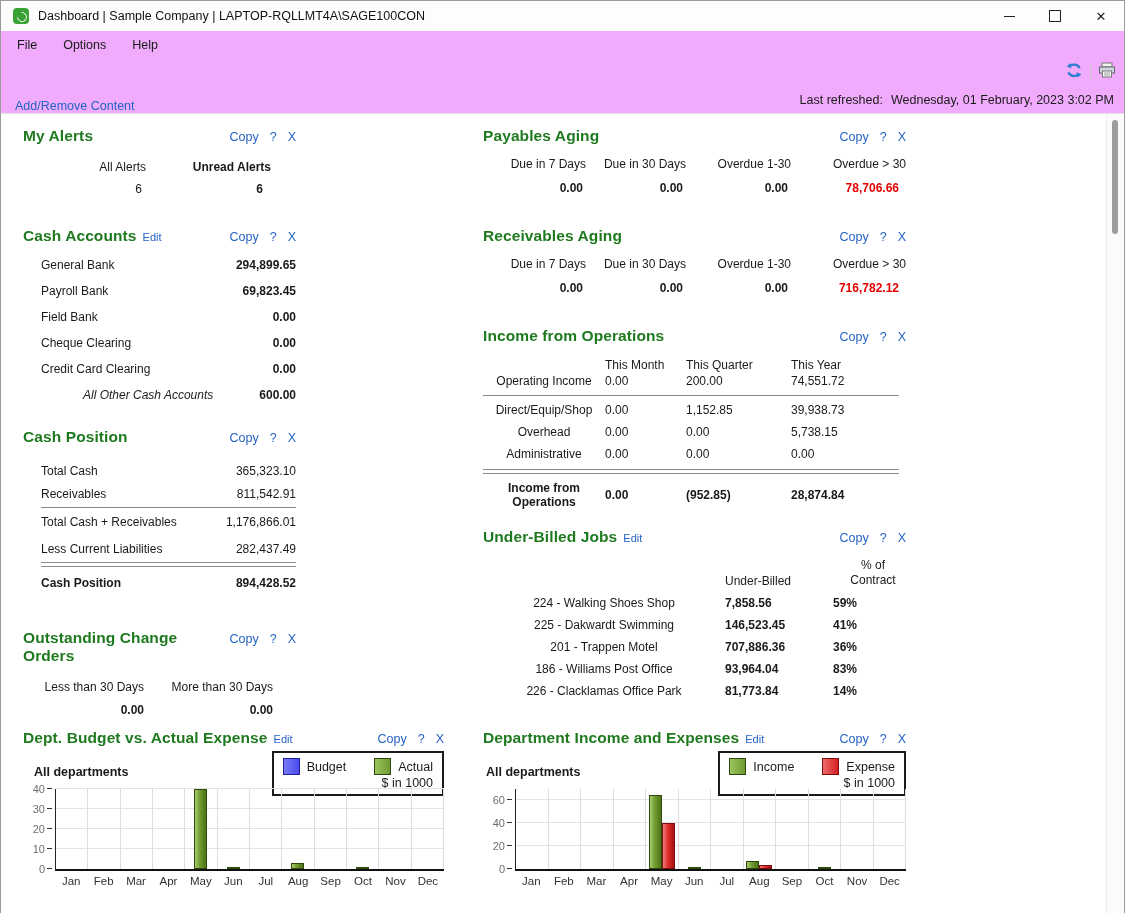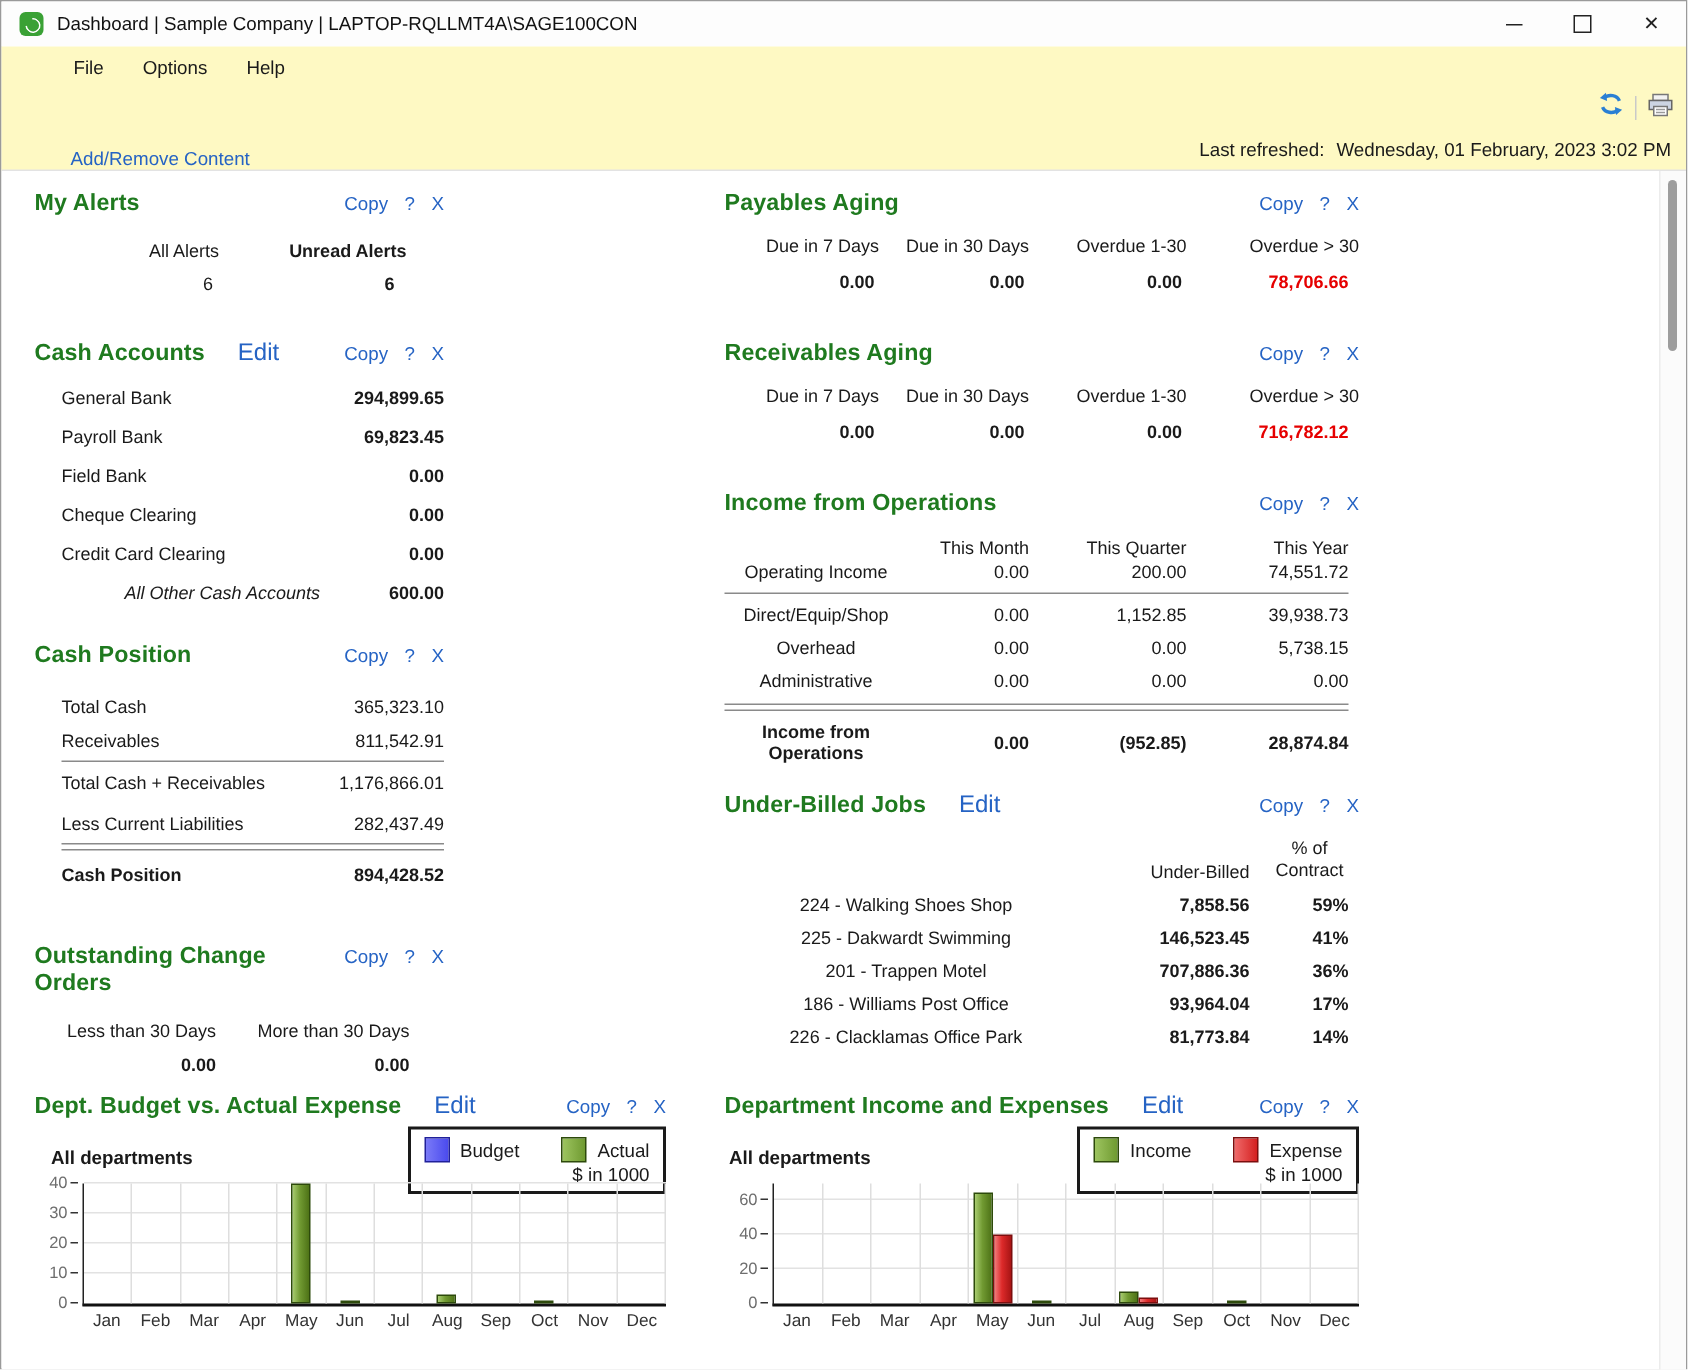--- a/index.html
+++ b/index.html
@@ -10,55 +10,55 @@
   .titlebar{height:30px;display:flex;align-items:center;background:#fdfdfd;}
   .app-icon{width:16px;height:16px;margin-left:12px;border-radius:4px;background:#3aa135;position:relative;flex:0 0 auto;}
   .app-icon::before{content:"";position:absolute;left:4px;top:4px;width:8px;height:8px;border:1.5px solid #fff;border-radius:50%;border-left-color:transparent;transform:rotate(40deg);}
   .title-text{margin-left:9px;font-size:12.5px;color:#111;}
   .win-controls{margin-left:auto;display:flex;height:30px;}
   .win-btn{width:46px;height:30px;display:flex;align-items:center;justify-content:center;color:#222;font-size:13px;}
   .win-btn .bar{width:11px;height:1px;background:#222;}
   .win-btn .box{width:10px;height:10px;border:1px solid #222;}
 
   
-  .chrome{background:#fef9c3;border-bottom:1px solid #e3e3e3;padding-left:32px;}
+  .chrome{background:#f0abfc;border-bottom:1px solid #e3e3e3;}
   .menubar{height:27px;display:flex;align-items:center;padding-left:16px;gap:26px;font-size:12.5px;color:#1a1a1a;}
   .menubar span{cursor:default;}
   .toolbar{height:28px;display:flex;align-items:center;justify-content:flex-end;padding-right:8px;gap:7px;}
   .tool-sep{width:1px;height:16px;background:#c9c9c9;}
   .inforow{height:27px;display:flex;align-items:center;font-size:12.5px;padding:0 10px 0 14px;}
   .link{color:#2563c4;cursor:pointer;margin-top:12px;}
   .refreshed{margin-left:auto;color:#1a1a1a;display:flex;gap:8px;}
 
   
   .content{position:relative;height:801px;background:#fff;}
   .scrollbar{position:absolute;right:0;top:0;width:17px;height:801px;background:#fbfbfb;border-left:1px solid #ececec;}
   .scroll-thumb{position:absolute;left:5px;top:6px;width:6px;height:114px;border-radius:3px;background:#9d9d9d;}
 
   .panel{position:absolute;}
   .p-head{display:flex;align-items:baseline;}
   .p-title{font-size:15.5px;font-weight:bold;color:#1f7a1f;letter-spacing:.1px;}
-  .edit{color:#2563c4;font-size:16px;margin-left:22px;cursor:pointer;}
+  .edit{color:#2563c4;font-size:11px;margin-left:6px;cursor:pointer;}
   .cpx{margin-left:auto;display:flex;gap:11px;color:#2563c4;font-size:12.5px;}
   .cpx span{cursor:pointer;}
 
   .cols{display:grid;font-size:12px;color:#1a1a1a;}
   .cols .c{text-align:right;}
   .b{font-weight:bold;}
   .red{color:#e60000;}
   .it{font-style:italic;margin-left:42px;}
 
   .kv{display:flex;justify-content:space-between;padding-left:18px;font-size:12px;color:#1a1a1a;align-items:baseline;}
   .kv .v{font-weight:bold;}
   .kv .v.n{font-weight:normal;}
   .rule{border-top:1px solid #8a8a8a;margin-left:18px;}
   .dblrule{height:3px;border-top:1px solid #8a8a8a;border-bottom:1px solid #8a8a8a;margin-left:18px;}
 
   .grid-tbl{display:grid;font-size:12px;color:#1a1a1a;row-gap:0;}
-  .grid-tbl .r{text-align:right;}
+  .grid-tbl .r{}
   .grid-tbl .l{text-align:center;}
 
   
   .chart-sub{font-size:12.5px;font-weight:bold;color:#1a1a1a;}
   .legend{position:absolute;right:0;top:22px;background:#fff;border:2px solid #1a1a1a;padding:5px 9px 4px 9px;font-size:12.5px;color:#1a1a1a;}
   .legend-row{display:flex;align-items:center;gap:7px;}
   .legend-row .gap{width:14px;}
   .sq{width:15px;height:15px;border:1px solid #222;flex:0 0 auto;}
   .sq-blue{background:linear-gradient(90deg,#7a7af7,#4a4aee);border-color:#20209a;}
   .sq-green{background:linear-gradient(90deg,#9dc45f,#6f9a31);border-color:#2d4a0b;}
@@ -339,21 +339,21 @@
         <div class="r b">7,858.56</div>
         <div class="r b">59%</div>
         <div class="l">225 - Dakwardt Swimming</div>
         <div class="r b">146,523.45</div>
         <div class="r b">41%</div>
         <div class="l">201 - Trappen Motel</div>
         <div class="r b">707,886.36</div>
         <div class="r b">36%</div>
         <div class="l">186 - Williams Post Office</div>
         <div class="r b">93,964.04</div>
-        <div class="r b">17%</div>
+        <div class="r b">83%</div>
         <div class="l">226 - Clacklamas Office Park</div>
         <div class="r b">81,773.84</div>
         <div class="r b">14%</div>
       </div>
     </div>
 
     <div class="panel" style="left:22px;top:515px;width:273px;">
       <div class="p-head">
         <span class="p-title">Outstanding Change Orders</span>
         <span class="cpx" style="margin-left:3px;">

